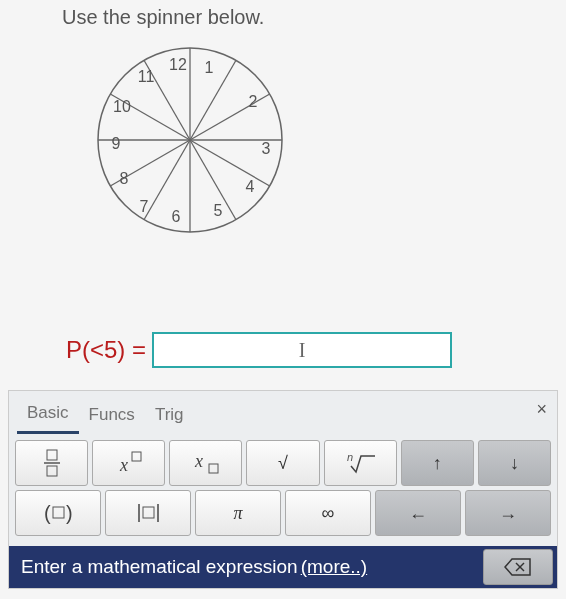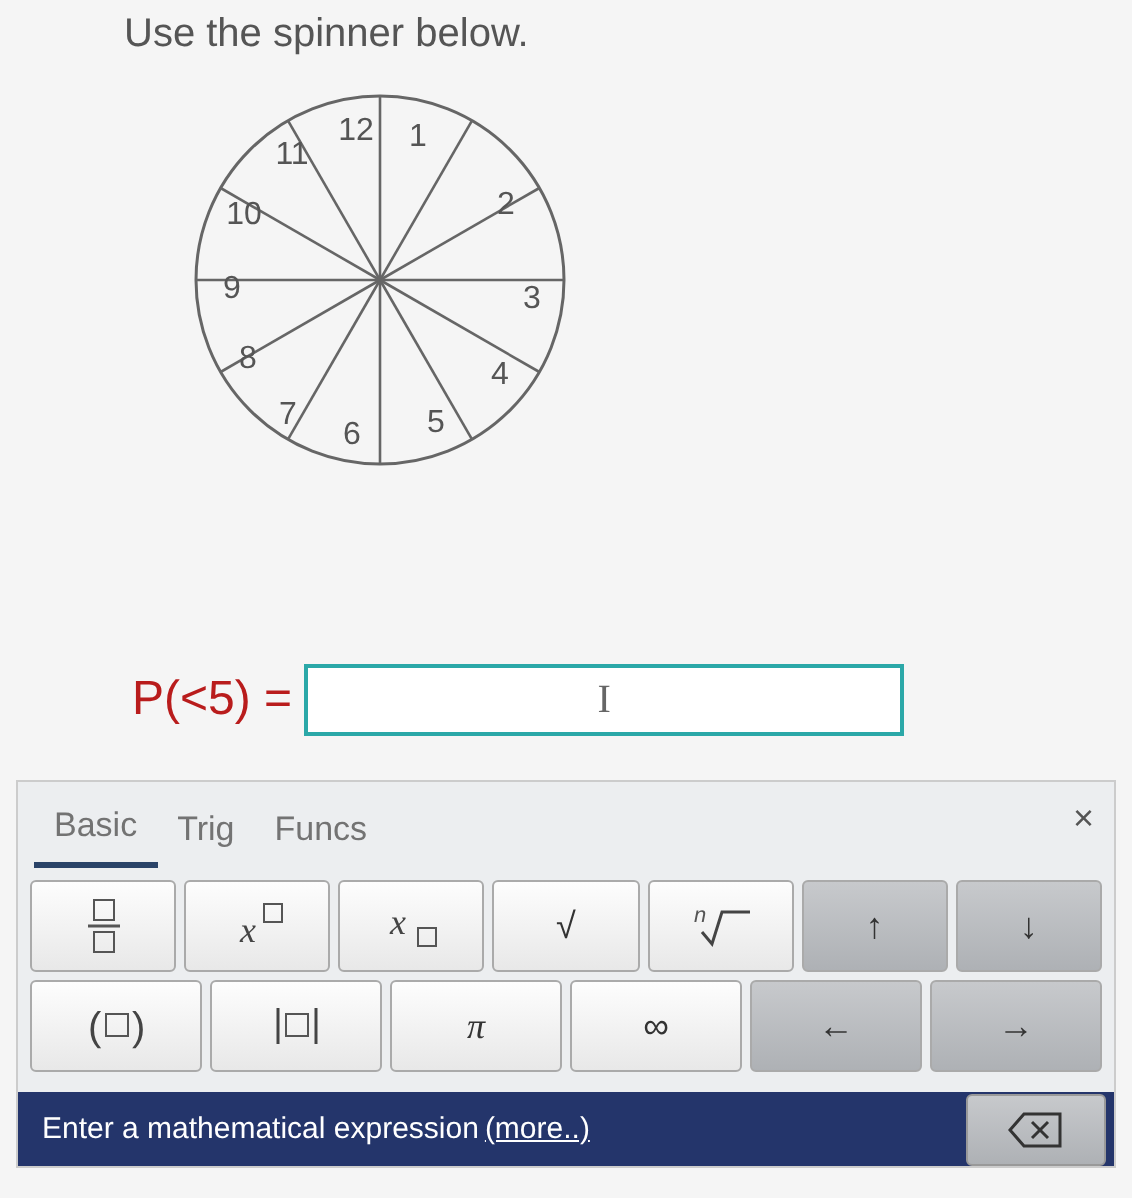--- a/index.html
+++ b/index.html
@@ -17,21 +17,21 @@
 .tabs{display:flex;align-items:center;padding:6px 8px 0 8px;position:relative}
 .tab{font-size:17px;color:#737373;padding:6px 10px 8px 10px;cursor:pointer}
 .tab.active{border-bottom:3px solid #2a4368}
 .close-x{position:absolute;right:10px;top:8px;font-size:18px;color:#555;cursor:pointer}
 .rows{padding:6px}
 .krow{display:flex;gap:4px;margin-bottom:4px}
 .key{flex:1;height:46px;border:1px solid #aaa;border-radius:3px;display:flex;align-items:center;justify-content:center;font-size:18px;color:#333;cursor:pointer}
 .key.light{background:linear-gradient(#fdfdfd,#e8e8e8)}
 .key.dark{background:linear-gradient(#c7c9cc,#aeb1b5)}
 .key svg{display:block}
-.hint-bar{background:#24356b;color:#fff;font-size:15px;padding:10px 12px;display:flex;align-items:center}
+.hint-bar{background:#24356b;color:#fff;font-size:19px;padding:10px 12px;display:flex;align-items:center}
 .hint-bar a{color:#fff;margin-left:3px}
 .del-key{width:70px;height:36px;border:1px solid #999;border-radius:3px;background:linear-gradient(#c7c9cc,#aeb1b5);display:flex;align-items:center;justify-content:center;margin-left:auto;margin-right:4px;cursor:pointer}
 .bottom-row{display:flex;align-items:center;background:#24356b}
 </style>
 </head>
 <body>
 
 <div class="prompt">Use the spinner below.</div>
 
 <svg class="spinner" viewBox="0 0 200 200">
@@ -65,22 +65,22 @@
 <div class="eq-row">
   <span class="eq-label">P(&lt;5) =</span>
   <div class="answer-box">
     <span class="cursor">I</span>
   </div>
 </div>
 
 <div class="keypad">
   <div class="tabs">
     <div class="tab active">Basic</div>
+    <div class="tab">Funcs</div>
     <div class="tab">Trig</div>
-    <div class="tab">Funcs</div>
     <div class="close-x">×</div>
   </div>
   <div class="rows">
     <div class="krow">
       <div class="key light">
         <svg width="20" height="32">
             <rect x="5" y="3" width="10" height="10" fill="none" stroke="#555"></rect>
             <line x1="2" y1="16" x2="18" y2="16" stroke="#555" stroke-width="1.5"></line>
             <rect x="5" y="19" width="10" height="10" fill="none" stroke="#555"></rect>
           </svg>

